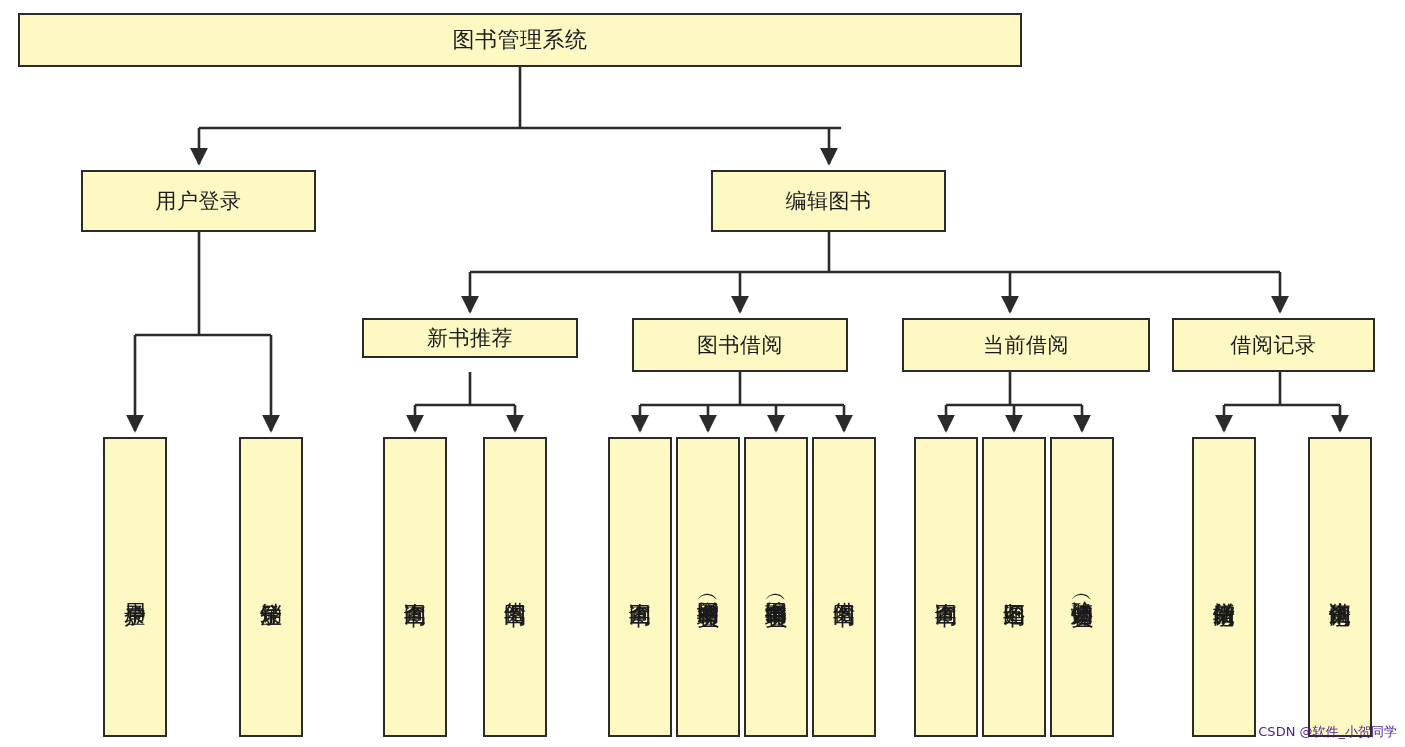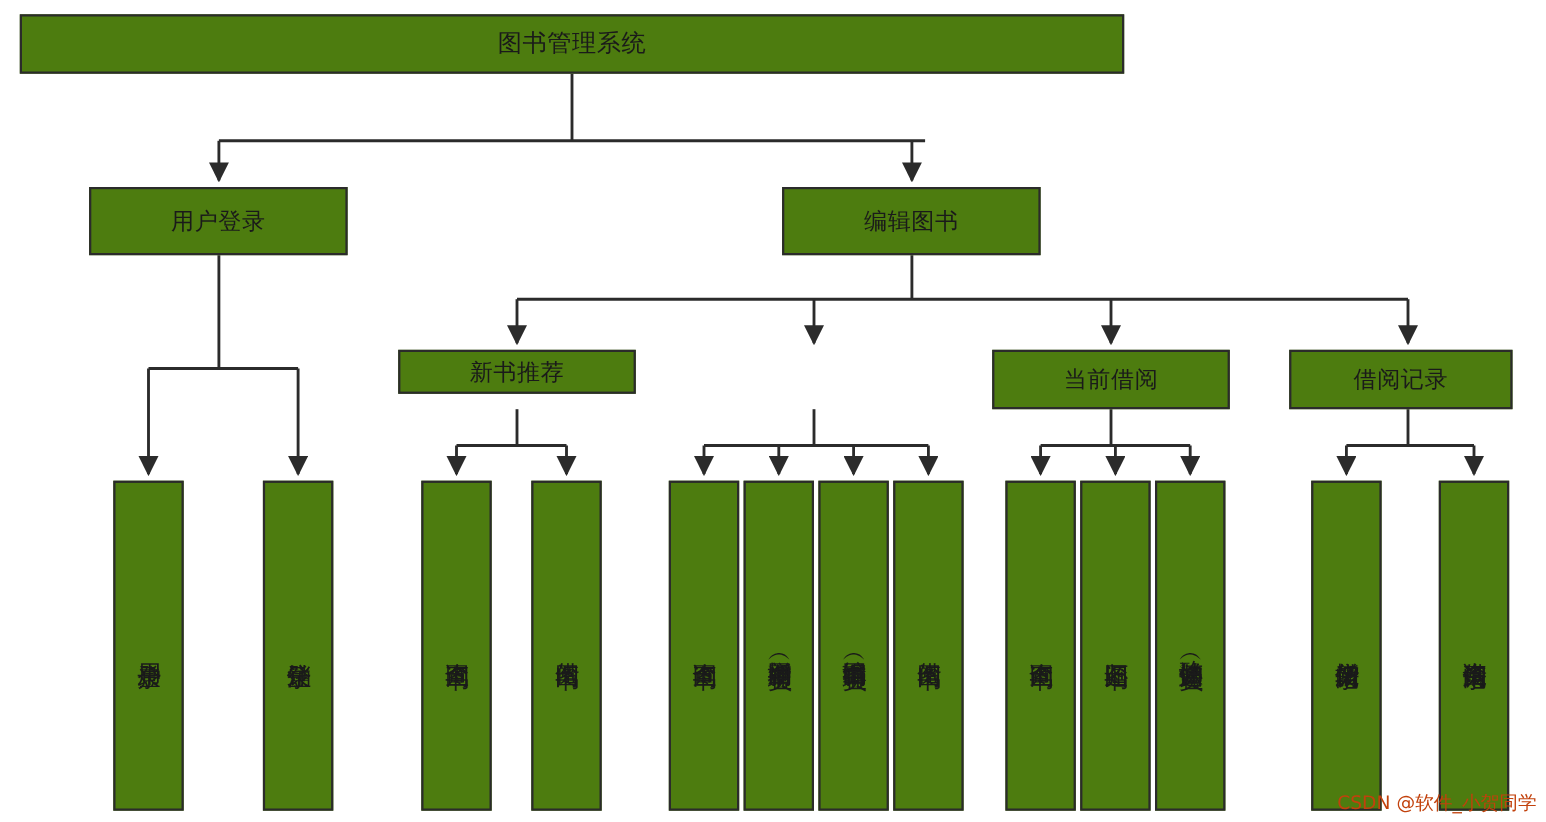--- a/index.html
+++ b/index.html
@@ -18,21 +18,21 @@
   
   #connector-layer{
     position:absolute;left:0;top:0;
     width:1405px;height:747px;
     pointer-events:none;
   }
   
   .node{
     position:absolute;
     box-sizing:border-box;
-    background:#4d7c0f;
+    background:#fef9c3;
     border:2px solid #2b2b2b;
     display:flex;
     align-items:center;
     justify-content:center;
     color:#1a1a1a;
   }
   .node-label{
     display:block;
     white-space:nowrap;
     line-height:1.15;
@@ -56,22 +56,22 @@
     line-height:1.08;
     letter-spacing:1px;
     white-space:normal;
     max-height:288px;
     text-align:left;
   }
   
   #watermark{
     position:absolute;
     right:8px;bottom:6px;
-    font-size:17px;
-    color:#c2410c;
+    font-size:13px;
+    color:#4c1d95;
     white-space:nowrap;
     user-select:none;
   }
 </style>
 </head>
 <body>
 
 <div id="diagram-root">
 
   <svg id="connector-layer" viewBox="0 0 1405 747" width="1405" height="747" aria-hidden="true">
@@ -131,21 +131,24 @@
   <div class="node horiz" style="left:81px;top:170px;width:235px;height:62px;">
     <span class="node-label">用户登录</span>
   </div>
   <div class="node horiz" style="left:711px;top:170px;width:235px;height:62px;">
     <span class="node-label">编辑图书</span>
   </div>
 
   <div class="node horiz" style="left:362px;top:318px;width:216px;height:40px;">
     <span class="node-label">新书推荐</span>
   </div>
-  <div class="node horiz" style="left:902px;top:318px;width:216px;height:54px;">
+  <div class="node horiz" style="left:632px;top:318px;width:216px;height:54px;">
+    <span class="node-label">图书借阅</span>
+  </div>
+  <div class="node horiz" style="left:902px;top:318px;width:248px;height:54px;">
     <span class="node-label">当前借阅</span>
   </div>
   <div class="node horiz" style="left:1172px;top:318px;width:203px;height:54px;">
     <span class="node-label">借阅记录</span>
   </div>
 
   <div class="node leaf" style="left:103px;top:437px;width:64px;height:300px;">
     <span class="node-label">用户登录</span>
   </div>
   <div class="node leaf" style="left:239px;top:437px;width:64px;height:300px;">

